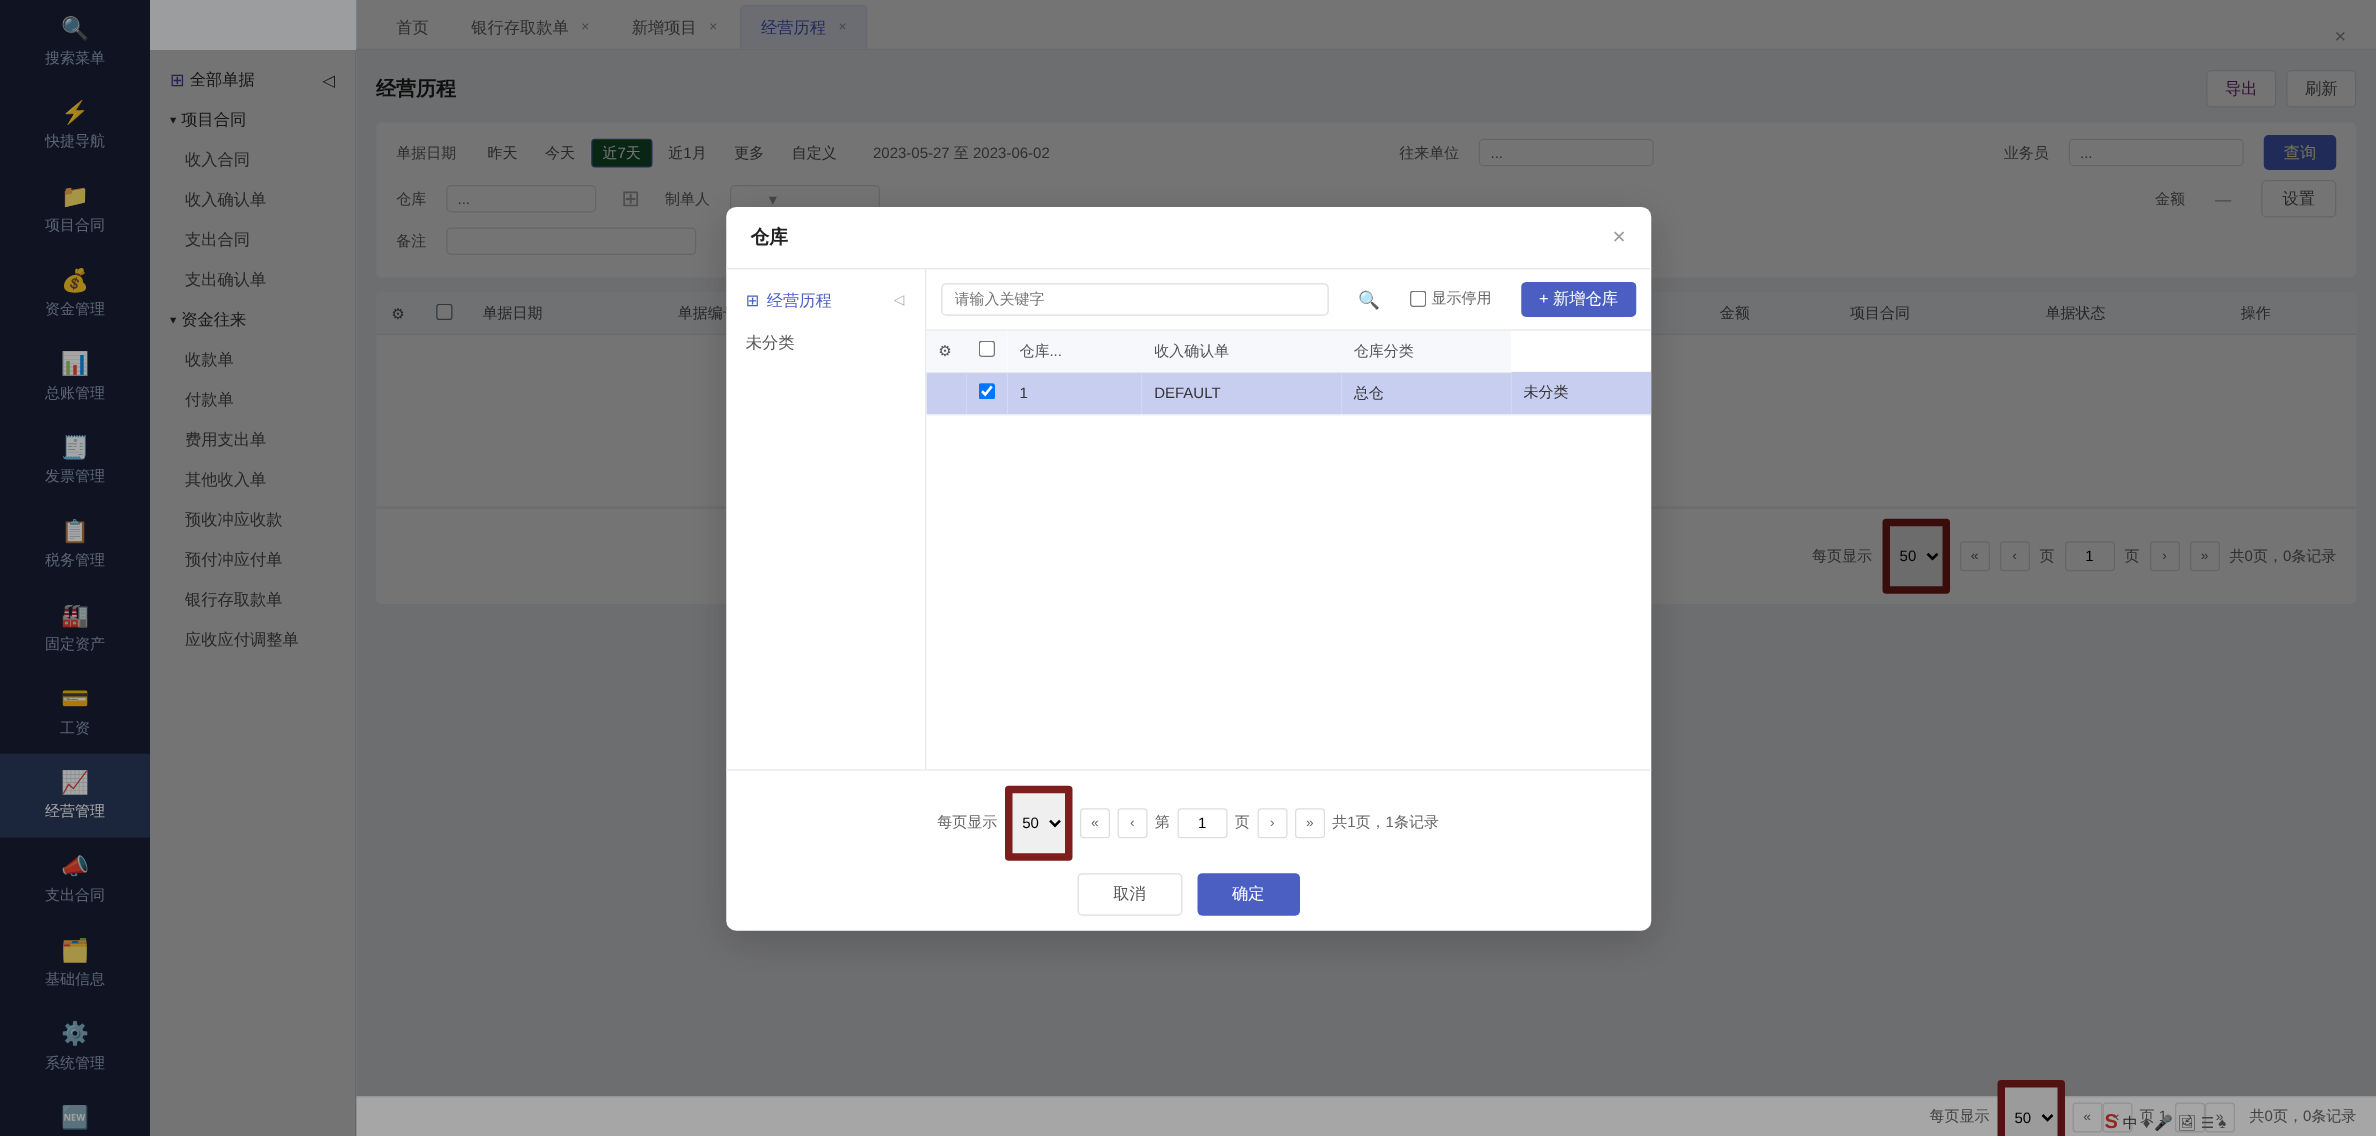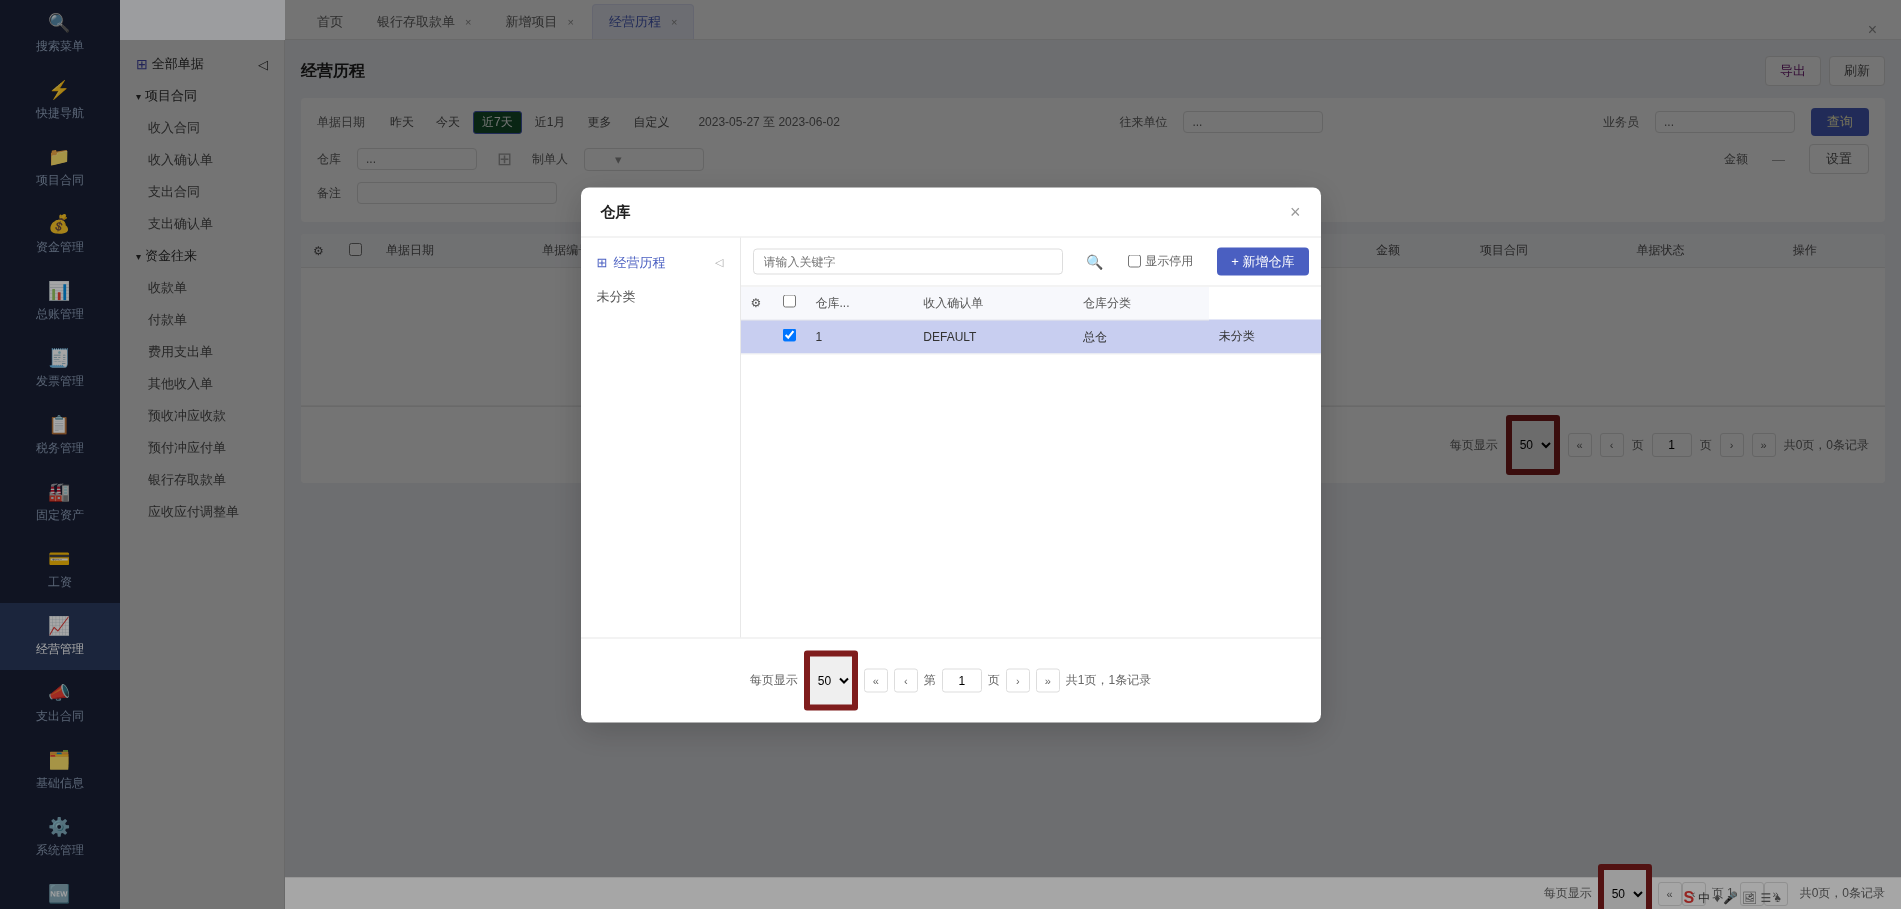--- a/index.html
+++ b/index.html
@@ -479,20 +479,24 @@
       </select>
       <div class="page-btn">«</div>
       <div class="page-btn">‹</div>
       <span>第</span>
       <input class="page-input" value="1" style="">
       <span>页</span>
       <div class="page-btn">›</div>
       <div class="page-btn">»</div>
       <span>共1页，1条记录</span>
     </div>
+    <div class="modal-actions">
+      <button class="cancel-btn">取消</button>
+      <button class="confirm-btn">确定</button>
+    </div>
   </div>
 </div>
 
 <div style="position:fixed;bottom:0;left:120px;right:0;height:32px;background:#fff;border-top:1px solid #e8e8e8;display:flex;align-items:center;justify-content:flex-end;padding:0 16px;font-size:12px;color:#666;z-index:4;">
   <span>每页显示</span>
   <select class="per-page-select" style="margin:0 6px;"><option>50</option></select>
   <div class="page-btn">«</div>
   <div class="page-btn">‹</div>
   <span style="margin:0 6px;">页 1</span>
   <div class="page-btn">›</div>

